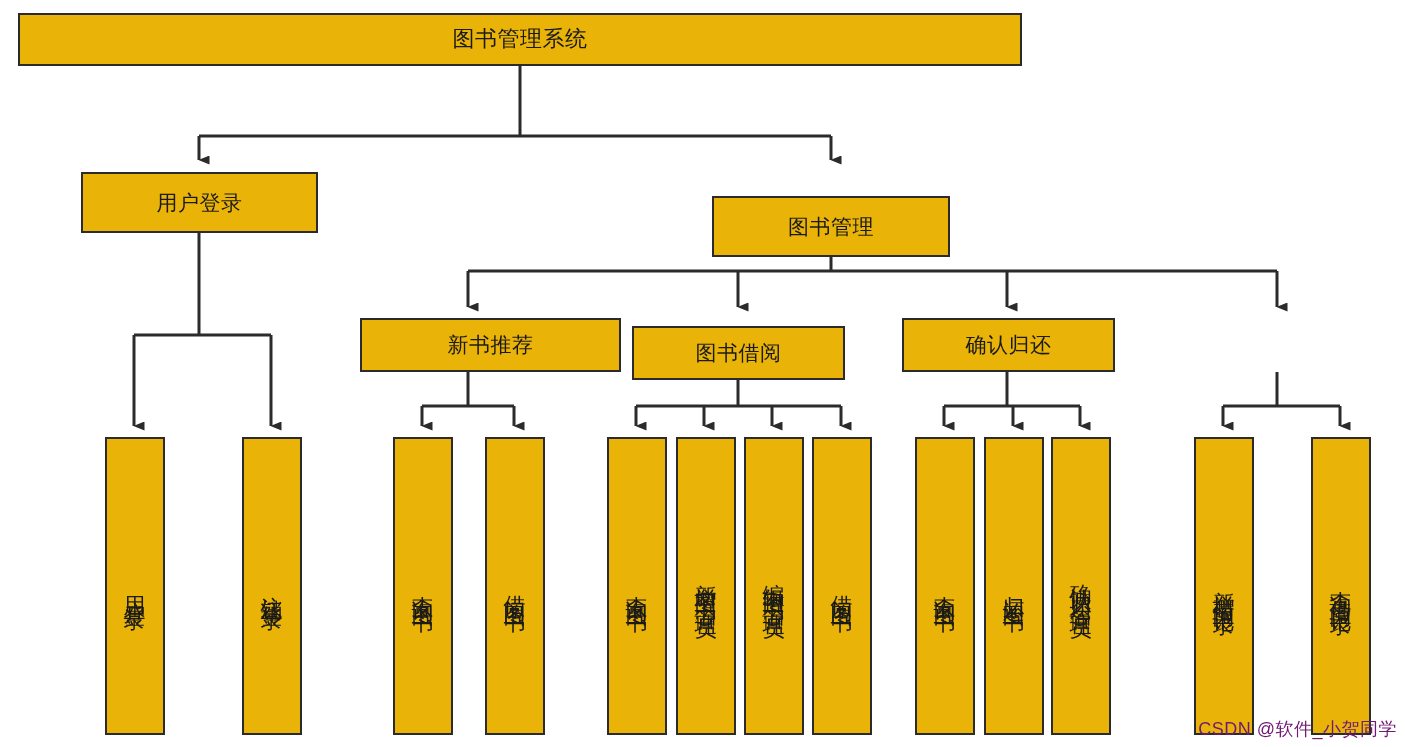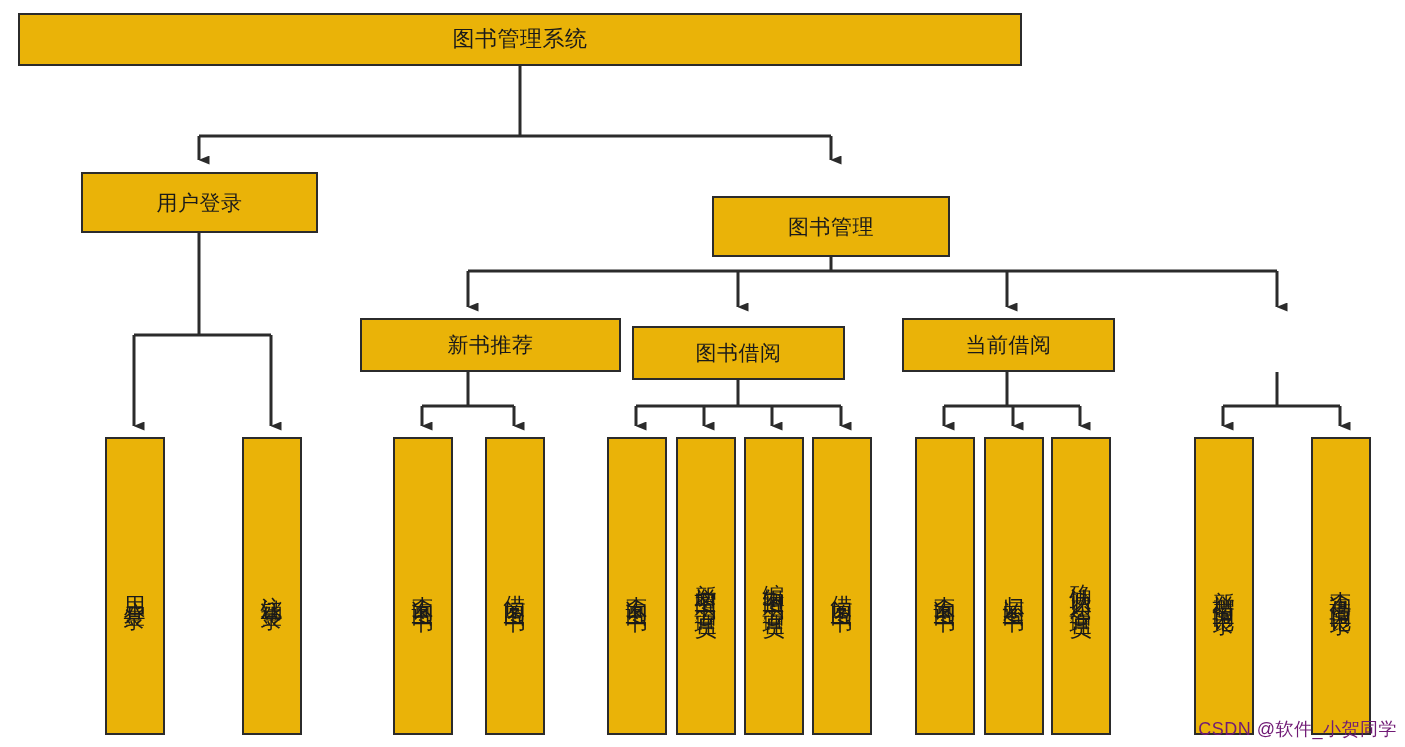--- a/index.html
+++ b/index.html
@@ -137,21 +137,21 @@
     <span>图书管理</span>
   </div>
 
   <div class="node horizontal" style="left:360px; top:318px; width:261px; height:54px;">
     <span>新书推荐</span>
   </div>
   <div class="node horizontal" style="left:632px; top:318px; width:213px; height:54px;margin-top:8px;">
     <span>图书借阅</span>
   </div>
   <div class="node horizontal" style="left:902px; top:318px; width:213px; height:54px;">
-    <span>当前借阅</span>
+    <span>确认归还</span>
   </div>
 
   <div class="node vertical" style="left:105px; top:437px; width:60px; height:298px;">
     <span class="vlabel">用户登录</span>
   </div>
   <div class="node vertical" style="left:242px; top:437px; width:60px; height:298px;">
     <span class="vlabel">注销登录</span>
   </div>
 
   <div class="node vertical" style="left:393px; top:437px; width:60px; height:298px;">

